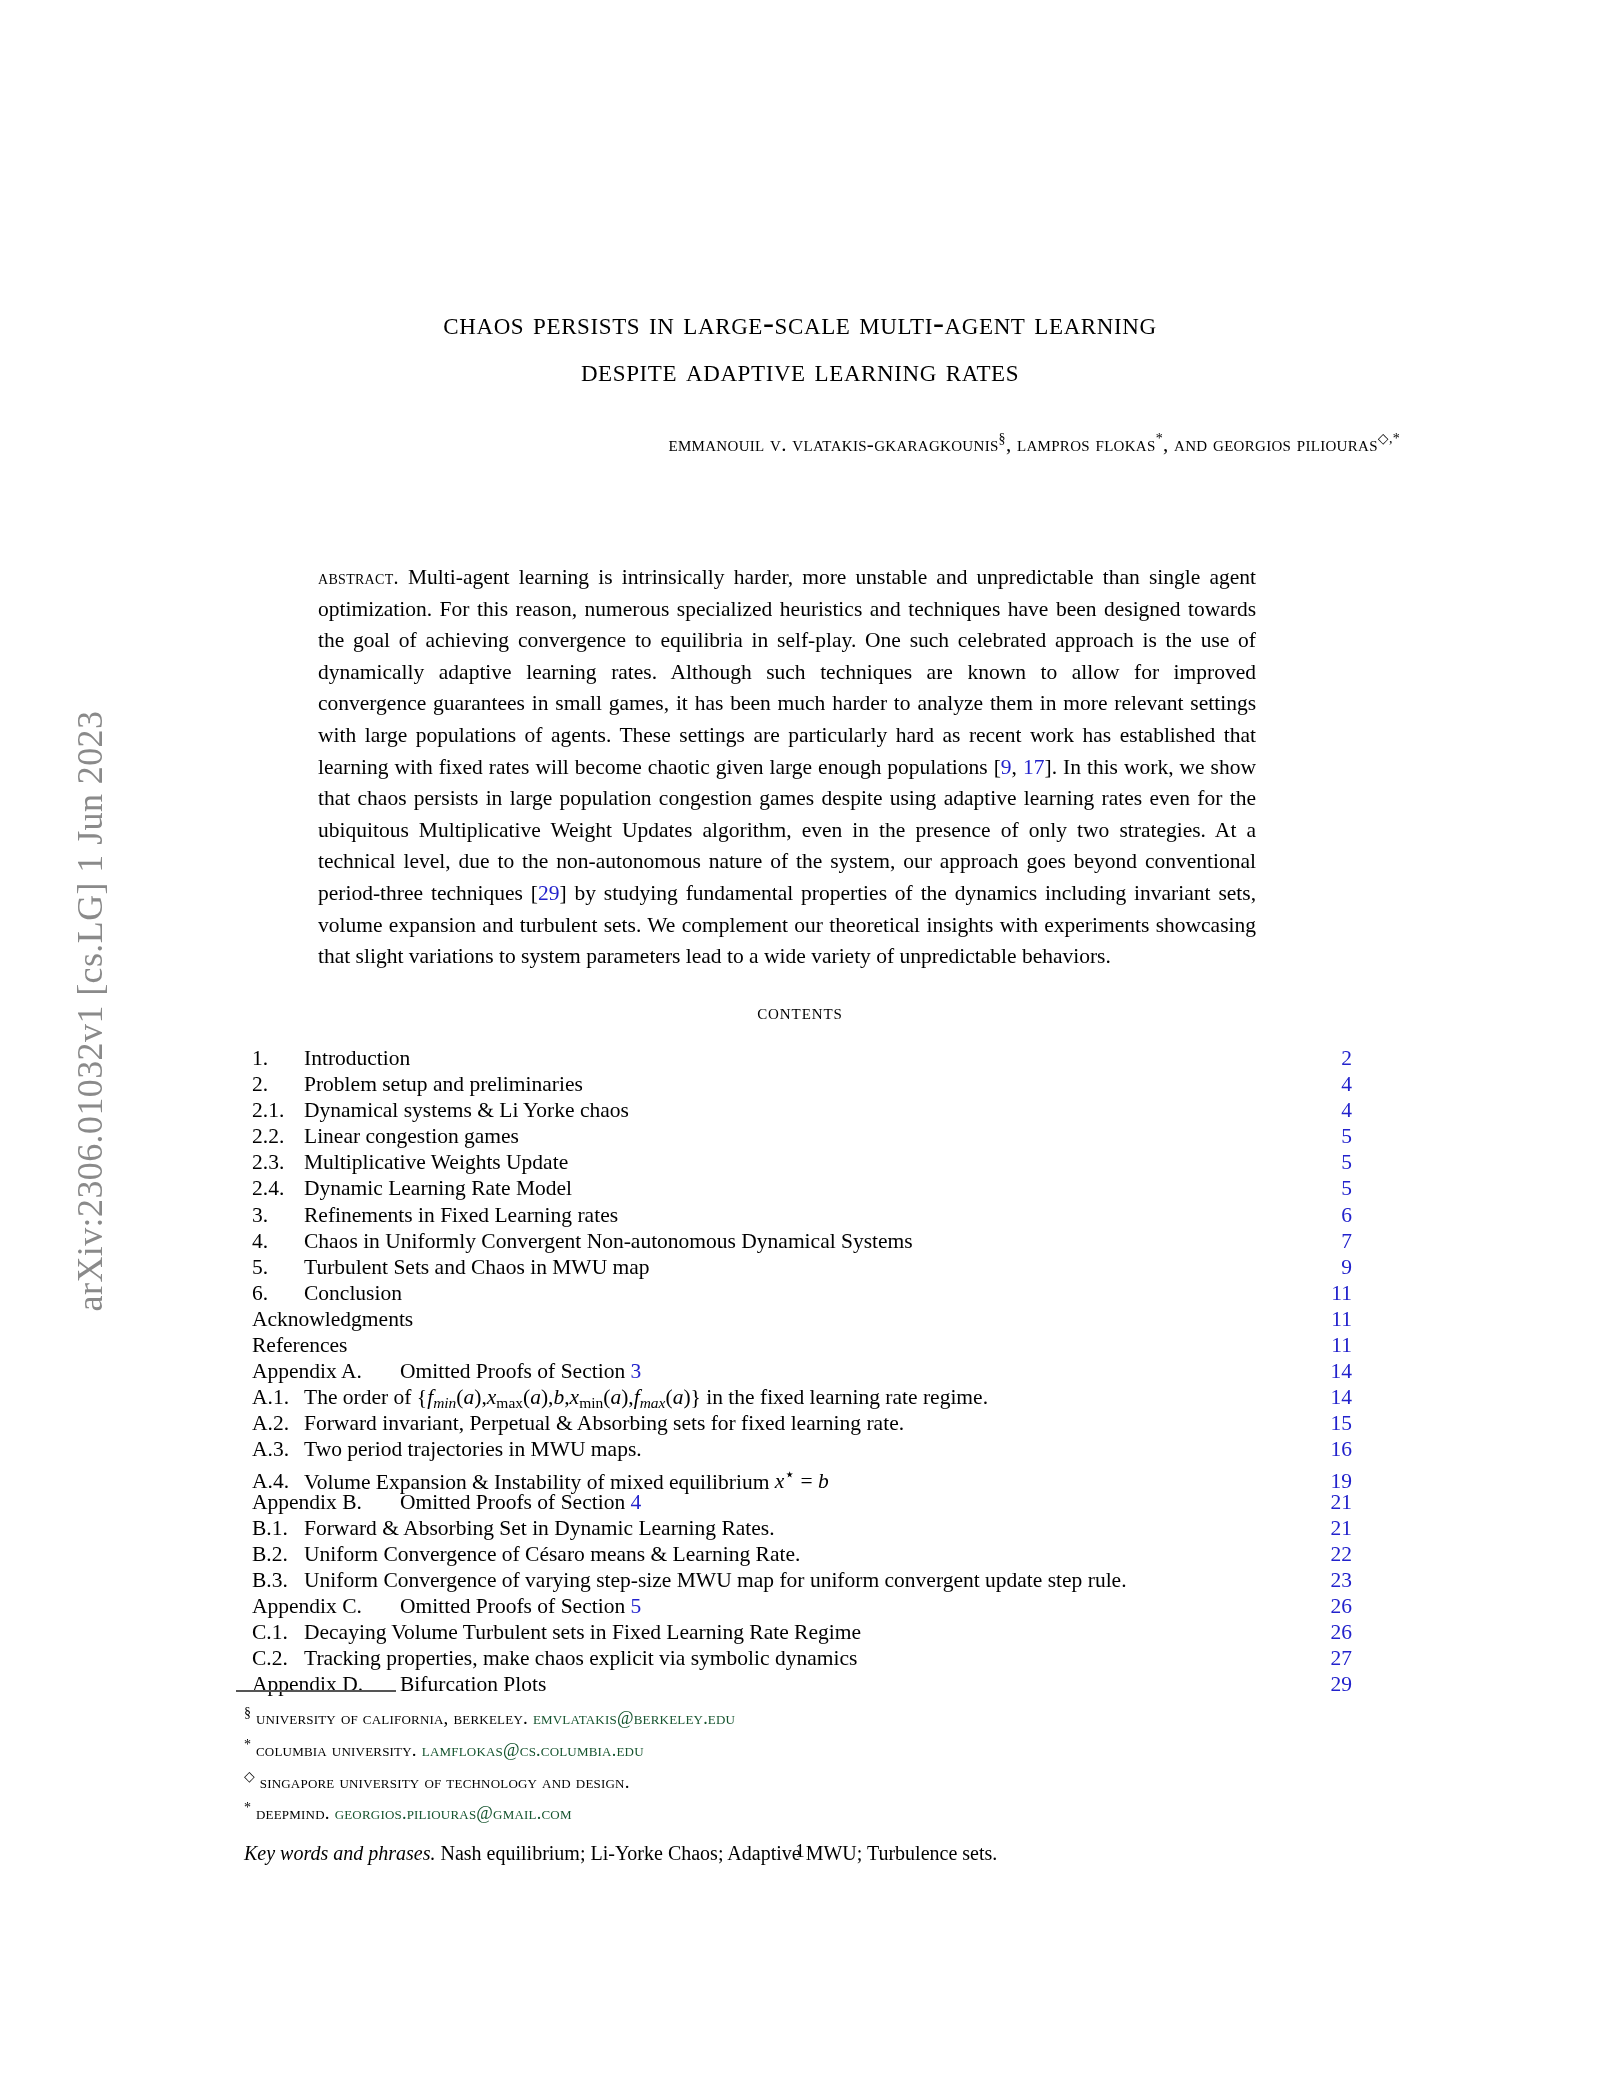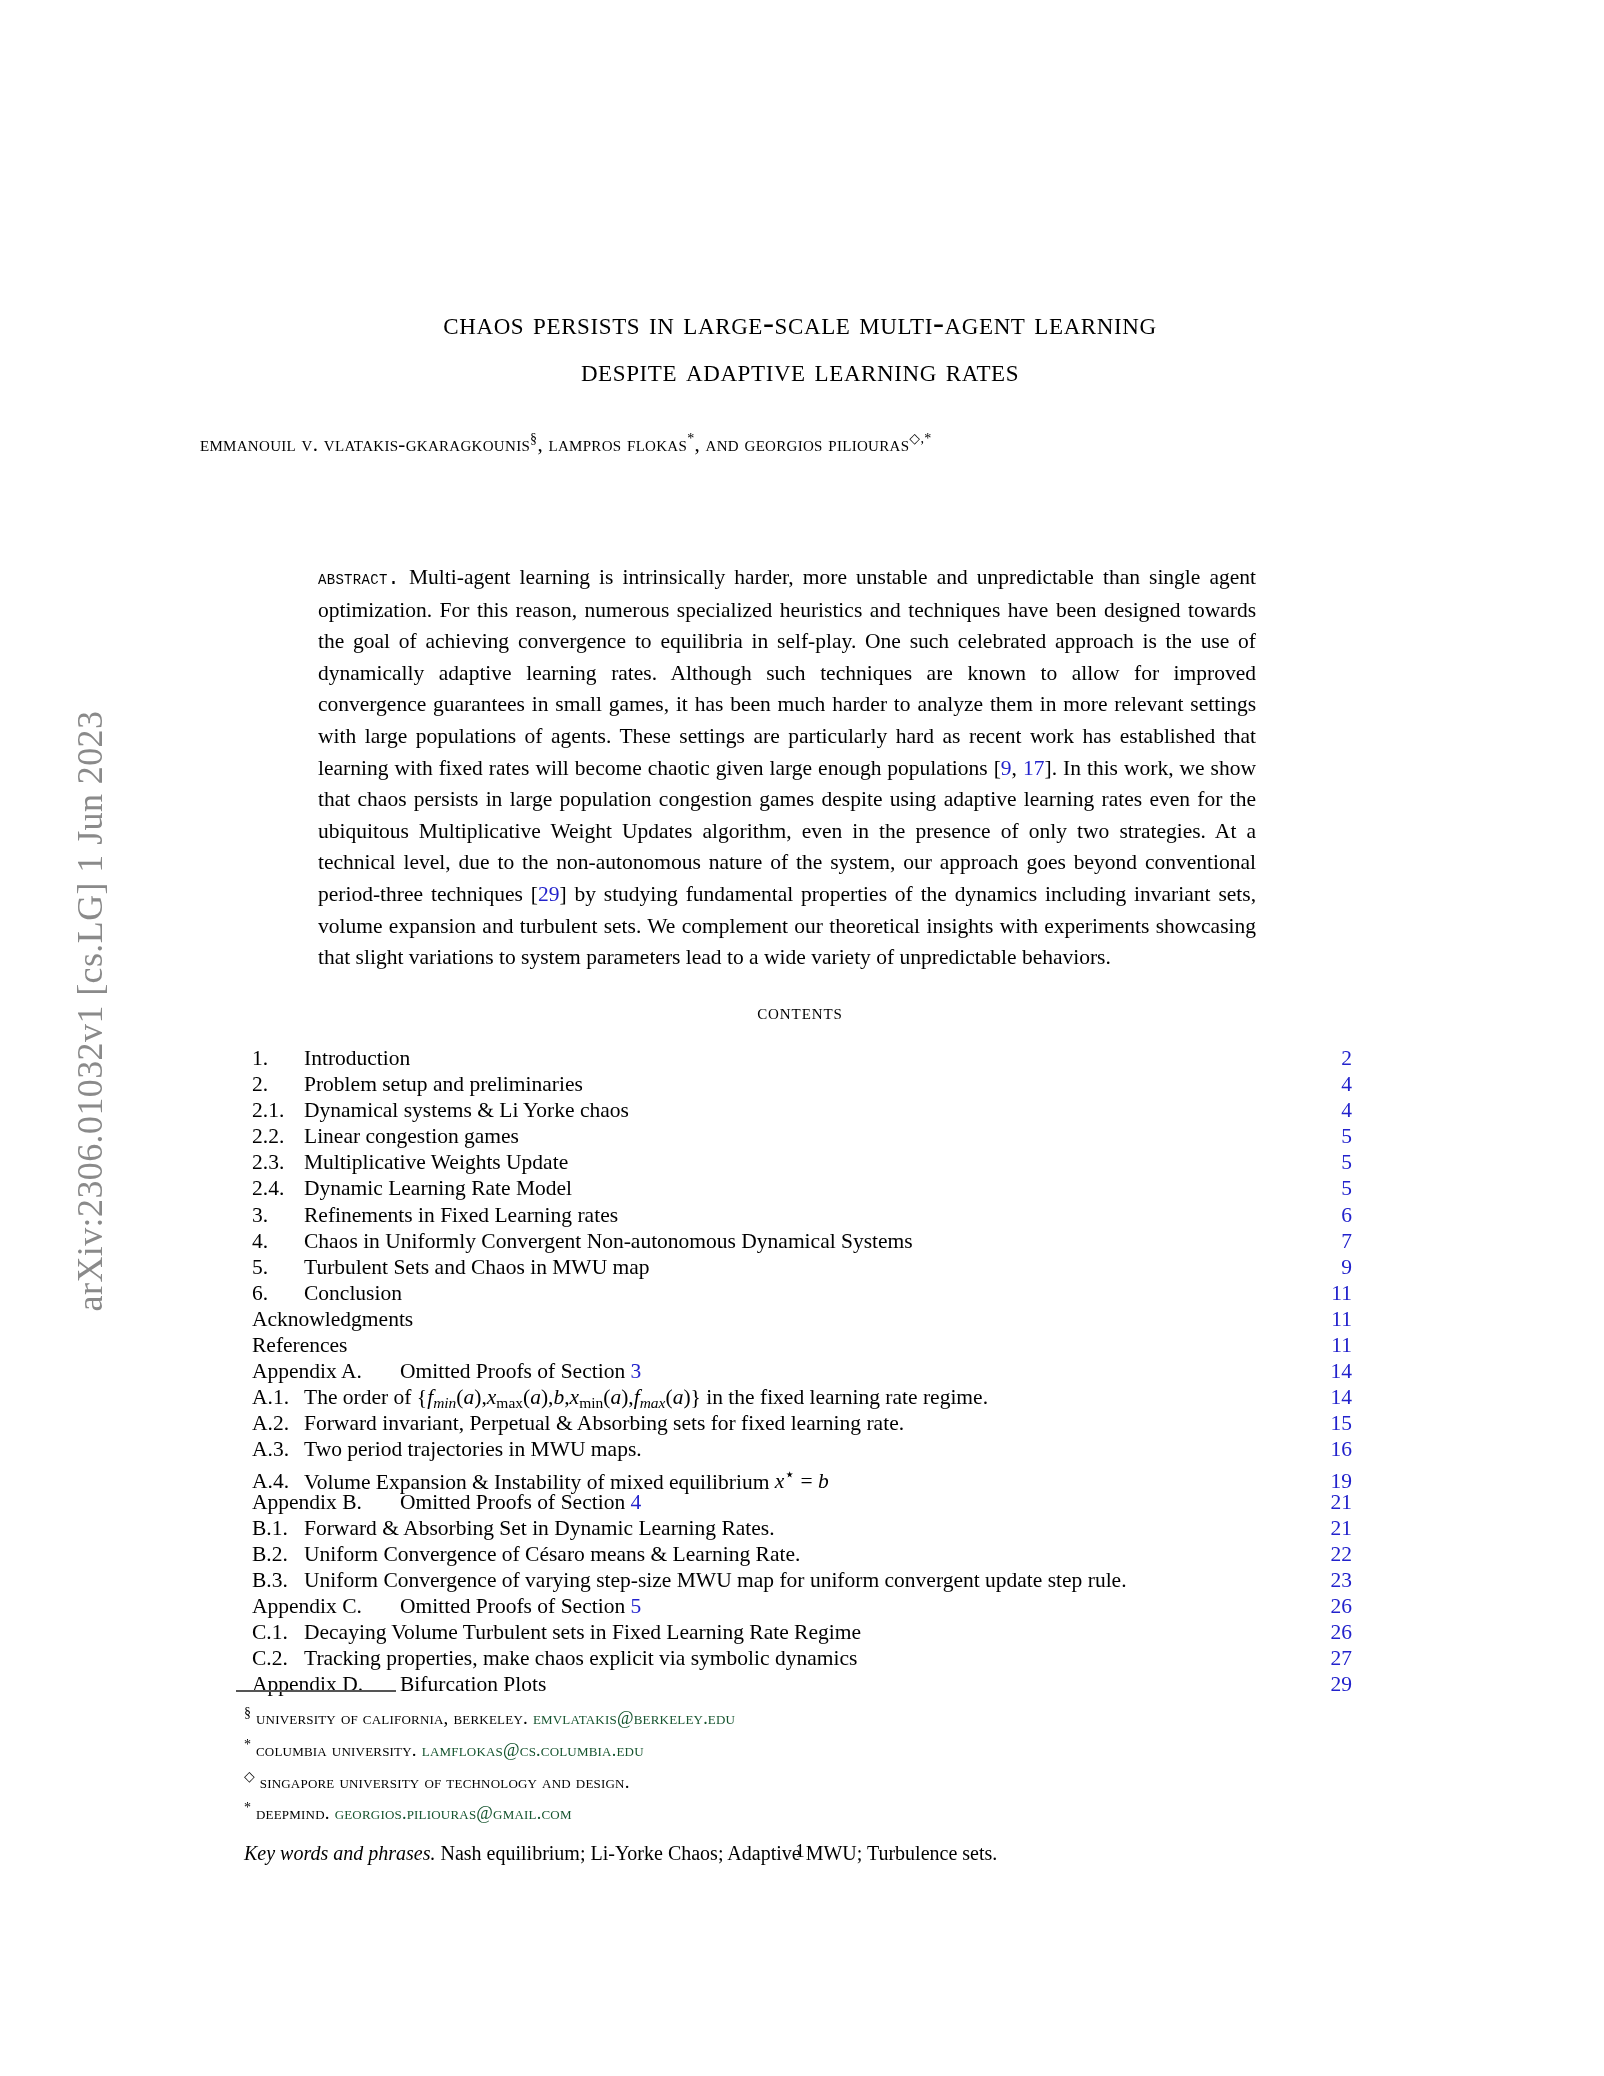--- a/index.html
+++ b/index.html
@@ -62,21 +62,21 @@
     font-variant: small-caps;
     text-transform: lowercase;
   }
   .title-line::first-letter { }
 
   .authors {
     position: absolute;
     left: 200px;
     top: 430px;
     width: 1200px;
-    text-align: left;
+    text-align: right;
     font-size: 21px;
     font-variant: small-caps;
     text-transform: lowercase;
     letter-spacing: 0.3px;
   }
   .authors sup {
     font-size: 14px;
     vertical-align: super;
     text-transform: none;
     font-variant: normal;
@@ -92,21 +92,20 @@
     line-height: 31.6px;
     text-align: justify;
     text-justify: inter-word;
     hyphens: none;
   }
   .abstract .lbl {
     font-variant: small-caps;
     text-transform: lowercase;
     font-size: 20px;
     letter-spacing: 0.3px;
-    font-family: Liberation Mono, monospace;
   }
   .ref { color: #2222cc; }
 
   
   .contents-head {
     position: absolute;
     left: 250px;
     top: 1000px;
     width: 1100px;
     text-align: center;

